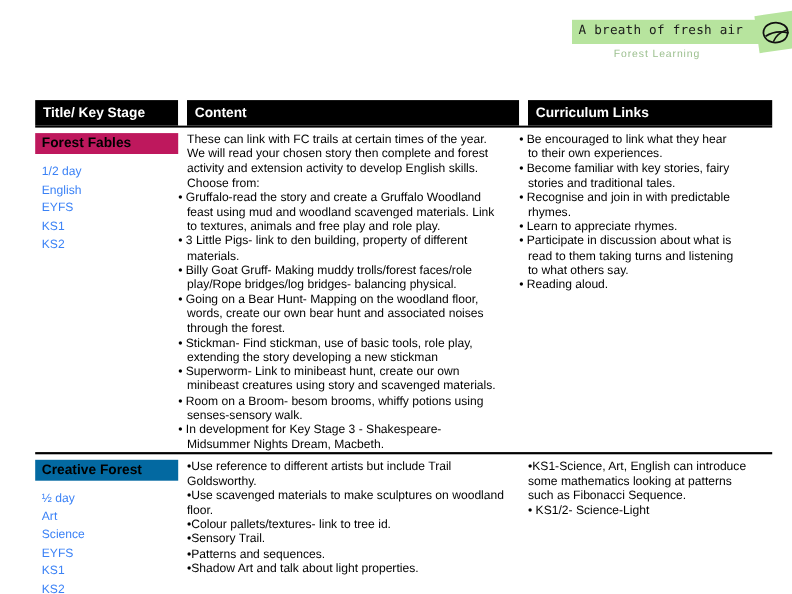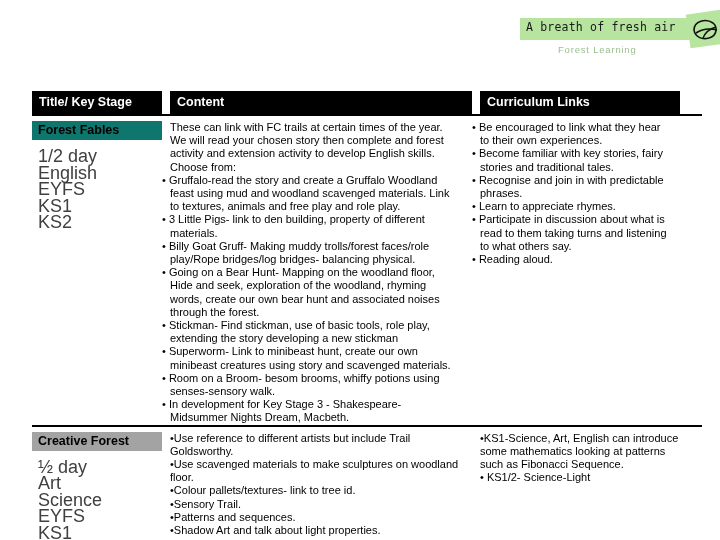--- a/index.html
+++ b/index.html
@@ -67,21 +67,21 @@
     font-weight:bold;
     font-size:12.5px;
     padding:4px 0 4px 7px;
     box-sizing:border-box;
     line-height:15px;
     white-space:nowrap;
   }
   .c1{ width:130px; }
   .gap{ width:8px; background:#ffffff; flex:none; }
   .c2{ width:302px; }
-  .c3{ width:200px; }
+  .c3{ width:222px; }
 
   .rowline{
     height:2px;
     background:#000000;
     width:670px;
   }
   .bodyrow{ display:flex; align-items:flex-start; }
 
   .titlebox{
     width:130px;
@@ -93,23 +93,23 @@
     font-weight:bold;
     font-size:12.5px;
     line-height:16px;
     padding:1px 0 2px 6px;
     color:#000;
   }
   .chip-yellow{ background:#ffff00; }
   .chip-orange{ background:#e8a317; }
   .keystages{
     padding:8px 0 0 6px;
-    font-size:18px;
+    font-size:11px;
     line-height:16.5px;
-    color:#404040;
+    color:#3b82f6;
   }
   .keystages div{ white-space:nowrap; }
 
   .cellbody{
     box-sizing:border-box;
     padding-top:5px;
     font-size:11px;
     line-height:13.2px;
     color:#000;
   }
@@ -150,21 +150,21 @@
     <div class="gap"></div>
     <div class="hcell c2">Content</div>
     <div class="gap"></div>
     <div class="hcell c3">Curriculum Links</div>
   </div>
 
   <div id="rows">
       <div class="rowline"></div>
       <div class="bodyrow">
         <div class="titlebox">
-          <span class="title-chip chip-yellow" style="background: #0f766e;">Forest Fables</span>
+          <span class="title-chip chip-yellow" style="background: #be185d;">Forest Fables</span>
           <div class="keystages">
             <div>1/2 day</div>
             <div>English</div>
             <div>EYFS</div>
             <div>KS1</div>
             <div>KS2</div>
           </div>
         </div>
         <div class="gap"></div>
         <div class="cellbody c2">
@@ -173,51 +173,50 @@
           <p class="cont">activity and extension activity to develop English skills.</p>
           <p class="cont">Choose from:</p>
           <p class="bul">• Gruffalo-read the story and create a Gruffalo Woodland</p>
           <p class="cont">feast using mud and woodland scavenged materials. Link</p>
           <p class="cont">to textures, animals and free play and role play.</p>
           <p class="bul">• 3 Little Pigs- link to den building, property of different</p>
           <p class="cont">materials.</p>
           <p class="bul">• Billy Goat Gruff- Making muddy trolls/forest faces/role</p>
           <p class="cont">play/Rope bridges/log bridges- balancing physical.</p>
           <p class="bul">• Going on a Bear Hunt- Mapping on the woodland floor,</p>
-          <p class="cont">Hide and seek, exploration of the woodland, rhyming</p>
           <p class="cont">words, create our own bear hunt and associated noises</p>
           <p class="cont">through the forest.</p>
           <p class="bul">• Stickman- Find stickman, use of basic tools, role play,</p>
           <p class="cont">extending the story developing a new stickman</p>
           <p class="bul">• Superworm- Link to minibeast hunt, create our own</p>
           <p class="cont">minibeast creatures using story and scavenged materials.</p>
           <p class="bul">• Room on a Broom- besom brooms, whiffy potions using</p>
           <p class="cont">senses-sensory walk.</p>
           <p class="bul">• In development for Key Stage 3 - Shakespeare-</p>
           <p class="cont">Midsummer Nights Dream, Macbeth.</p>
         </div>
         <div class="gap"></div>
         <div class="cellbody c3">
           <p class="bul">• Be encouraged to link what they hear</p>
           <p class="cont">to their own experiences.</p>
           <p class="bul">• Become familiar with key stories, fairy</p>
           <p class="cont">stories and traditional tales.</p>
           <p class="bul">• Recognise and join in with predictable</p>
-          <p class="cont">phrases.</p>
+          <p class="cont">rhymes.</p>
           <p class="bul">• Learn to appreciate rhymes.</p>
           <p class="bul">• Participate in discussion about what is</p>
           <p class="cont">read to them taking turns and listening</p>
           <p class="cont">to what others say.</p>
           <p class="bul">• Reading aloud.</p>
         </div>
       </div>
       <div class="rowline"></div>
       <div class="bodyrow">
         <div class="titlebox">
-          <span class="title-chip chip-orange" style="background: #a3a3a3;">Creative Forest</span>
+          <span class="title-chip chip-orange" style="background: #0369a1;">Creative Forest</span>
           <div class="keystages">
             <div>½ day</div>
             <div>Art</div>
             <div>Science</div>
             <div>EYFS</div>
             <div>KS1</div>
             <div>KS2</div>
           </div>
         </div>
         <div class="gap"></div>

